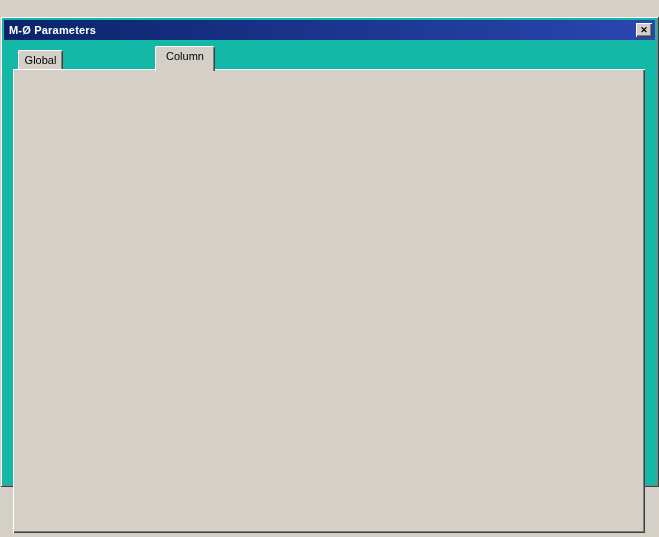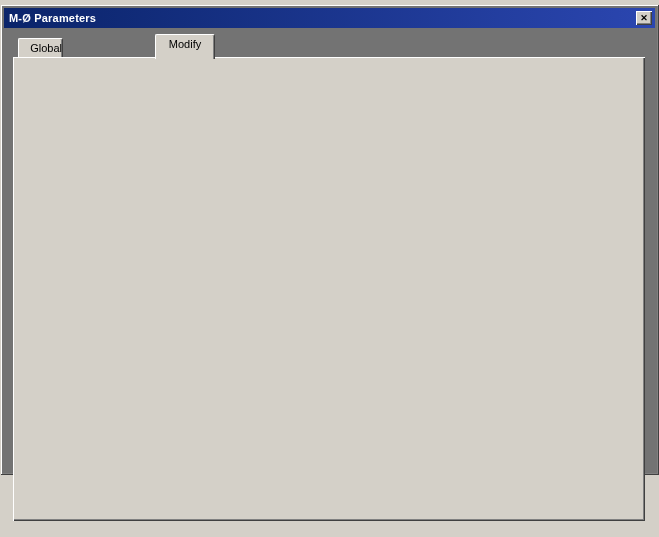--- a/index.html
+++ b/index.html
@@ -1,33 +1,33 @@
 <!DOCTYPE html>
 <html style="--cell-green: #c2dcc2; --val-red: #dd0000; --title-l: #0a246a; --title-r: #2b46b0;"><head>
 <meta charset="utf-8">
 <style>
   html,body{margin:0;padding:0;}
   body{width:659px;height:537px;overflow:hidden;background:#d4d0c8;
        font-family:"Liberation Sans",sans-serif;font-size:11px;color:#000;}
-  .dialog{position:absolute;left:0;top:4px;width:659px;height:471px;background:#737373;
+  .dialog{position:absolute;left:0;top:16px;width:659px;height:471px;background:#14b8a6;
       box-shadow:inset 1px 1px 0 #d4d0c8,inset -1px -1px 0 #404040,
                  inset 2px 2px 0 #ffffff,inset -2px -2px 0 #808080;}
   
   .titlebar{position:absolute;left:4px;top:4px;width:651px;height:20px;
       background:linear-gradient(90deg,var(--title-l),var(--title-r));
       display:flex;align-items:center;padding-left:5px;box-sizing:border-box;}
   .titlebar .t{color:#fff;font-weight:bold;font-size:11px;letter-spacing:.2px;}
   .closebtn{position:absolute;right:3px;top:3px;width:16px;height:14px;background:#d4d0c8;
       box-shadow:inset 1px 1px 0 #fff,inset -1px -1px 0 #404040,inset -2px -2px 0 #808080;
       display:flex;align-items:center;justify-content:center;font-size:9px;font-weight:bold;cursor:default;}
   
   .tab{position:absolute;box-sizing:border-box;background:#d4d0c8;text-align:center;
       border-top:1px solid #fff;border-left:1px solid #fff;border-right:1px solid #404040;
       border-radius:2px 2px 0 0;box-shadow:inset -1px 0 0 #808080;padding-top:3px;z-index:1;}
-  .tab.inactive{top:34px;height:19px;text-align:right;}
+  .tab.inactive{top:34px;height:19px;}
   .tab.active{top:30px;height:25px;z-index:3;}
   
   .panel{position:absolute;left:13px;top:53px;width:632px;height:464px;background:#d4d0c8;
       box-shadow:inset 1px 1px 0 #ffffff,inset -1px -1px 0 #404040,inset -2px -2px 0 #808080;z-index:2;}
   
   .gridwrap{position:absolute;left:40px;top:74px;width:579px;height:314px;background:#c0c0c0;
       border:2px solid #383838;box-sizing:border-box;}
   table.grid{border-collapse:collapse;table-layout:fixed;width:557px;}
   table.grid td,table.grid th{border:1px solid #484848;padding:0 3px;height:24px;overflow:hidden;
       white-space:nowrap;font-weight:normal;font-size:11px;box-sizing:border-box;}
@@ -81,21 +81,21 @@
     <span class="t">M-Ø Parameters</span>
     <div class="closebtn">
       <span>✕</span>
     </div>
   </div>
 
   <div class="tab inactive" style="left:18px;width:45px;">
     <span>Global</span>
   </div>
   <div class="tab active" style="left:155px;width:60px;">
-    <span>Modify</span>
+    <span>Column</span>
   </div>
 
   <div class="panel"></div>
 
   <div class="gridwrap">
     <table class="grid">
       <colgroup>
         <col style="width:22px">
           <col style="width:30px">
           <col style="width:89px">

